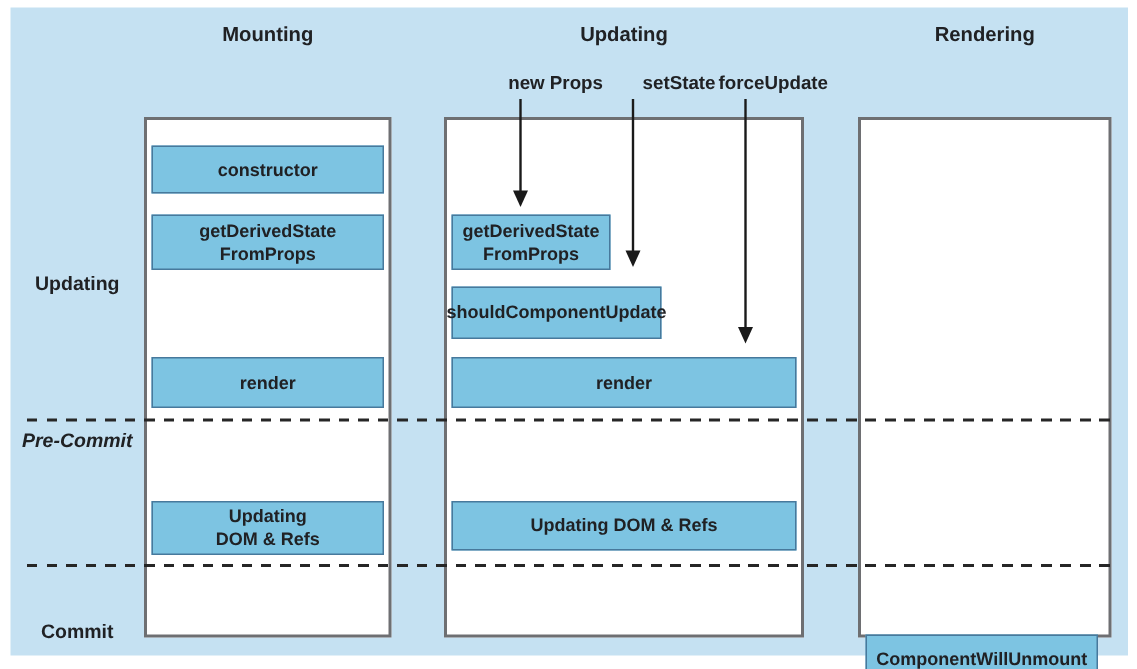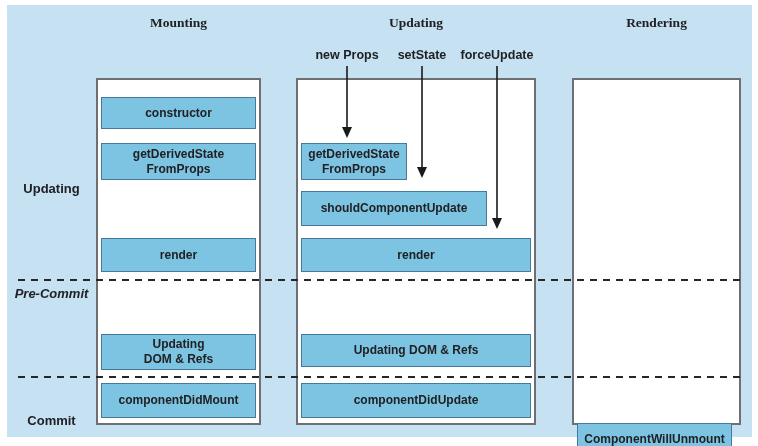--- a/index.html
+++ b/index.html
@@ -16,25 +16,25 @@
   .dash{position:absolute;left:18px;width:723px;height:2px;z-index:2;
     background:repeating-linear-gradient(90deg,var(--dash,#262626) 0 7px,transparent 7px 13px);}
   .dash.d1{top:279px;}
   .dash.d2{top:376px;}
   .lcbox{
     position:absolute;box-sizing:border-box;z-index:3;
     background:var(--box_fill,#7dc4e2);border:1.5px solid var(--box_border,#47799c);
     display:flex;align-items:center;justify-content:center;text-align:center;
     font-size:12px;line-height:1.25;white-space:pre-line;
   }
-  .colhead{position:absolute;top:15px;text-align:center;font-size:13.5px;z-index:2;font-family:Liberation Serif, serif;}
+  .colhead{position:absolute;top:15px;text-align:center;font-size:13.5px;z-index:2;}
   .colhead.mounting{left:96px;width:165px;}
   .colhead.updating{left:296px;width:240px;}
   .colhead.unmounting{left:572px;width:169px;}
-  .trigger{position:absolute;top:48px;width:110px;text-align:center;font-size:12.5px;z-index:2;}
+  .trigger{position:absolute;top:48px;width:110px;text-align:right;font-size:12.5px;z-index:2;}
   .trigger.newprops{left:292px;}
   .trigger.setstate{left:367px;}
   .trigger.forceupdate{left:442px;}
   .rowlabel{position:absolute;left:7px;width:89px;text-align:center;font-size:13px;z-index:2;}
   .rowlabel.rendering{top:181px;}
   .rowlabel.precommit{top:286px;font-style:italic;}
   .rowlabel.commit{top:413px;}
   .arrows{position:absolute;left:0;top:0;z-index:4;pointer-events:none;}
 </style>
 </head>
@@ -61,28 +61,26 @@
 
   <div class="dash d1"></div>
   <div class="dash d2"></div>
 
   <div class="lcbox" style="left:101px;top:97px;width:155px;height:32px;">constructor</div>
   <div class="lcbox" style="left:101px;top:143px;width:155px;height:37px;">getDerivedState
 FromProps</div>
   <div class="lcbox" style="left:101px;top:238px;width:155px;height:34px;">render</div>
   <div class="lcbox" style="left:101px;top:334px;width:155px;height:36px;">Updating
 DOM &amp; Refs</div>
-  <div class="lcbox" style="left:101px;top:383px;width:155px;height:35px;">componentDidMount</div>
 
   <div class="lcbox" style="left:301px;top:143px;width:106px;height:37px;">getDerivedState
 FromProps</div>
-  <div class="lcbox" style="left:301px;top:191px;width:186px;height:35px;">shouldComponentUpdate</div>
+  <div class="lcbox" style="left:301px;top:191px;width:140px;height:35px;">shouldComponentUpdate</div>
   <div class="lcbox" style="left:301px;top:238px;width:230px;height:34px;">render</div>
   <div class="lcbox" style="left:301px;top:334px;width:230px;height:33px;">Updating DOM &amp; Refs</div>
-  <div class="lcbox" style="left:301px;top:383px;width:230px;height:35px;">componentDidUpdate</div>
 
   <div class="lcbox" style="left:577px;top:385px;width:155px;height:33px;margin-top:38px;">ComponentWillUnmount</div>
 
   <svg class="arrows" width="758" height="446" viewBox="0 0 758 446">
     <g>
       <line x1="347" y1="66" x2="347" y2="128" stroke="#1a1a1a" stroke-width="1.6"></line>
       <polygon points="342,127 352,127 347,138" fill="#1a1a1a"></polygon>
     </g>
     <g>
       <line x1="422" y1="66" x2="422" y2="168" stroke="#1a1a1a" stroke-width="1.6"></line>

